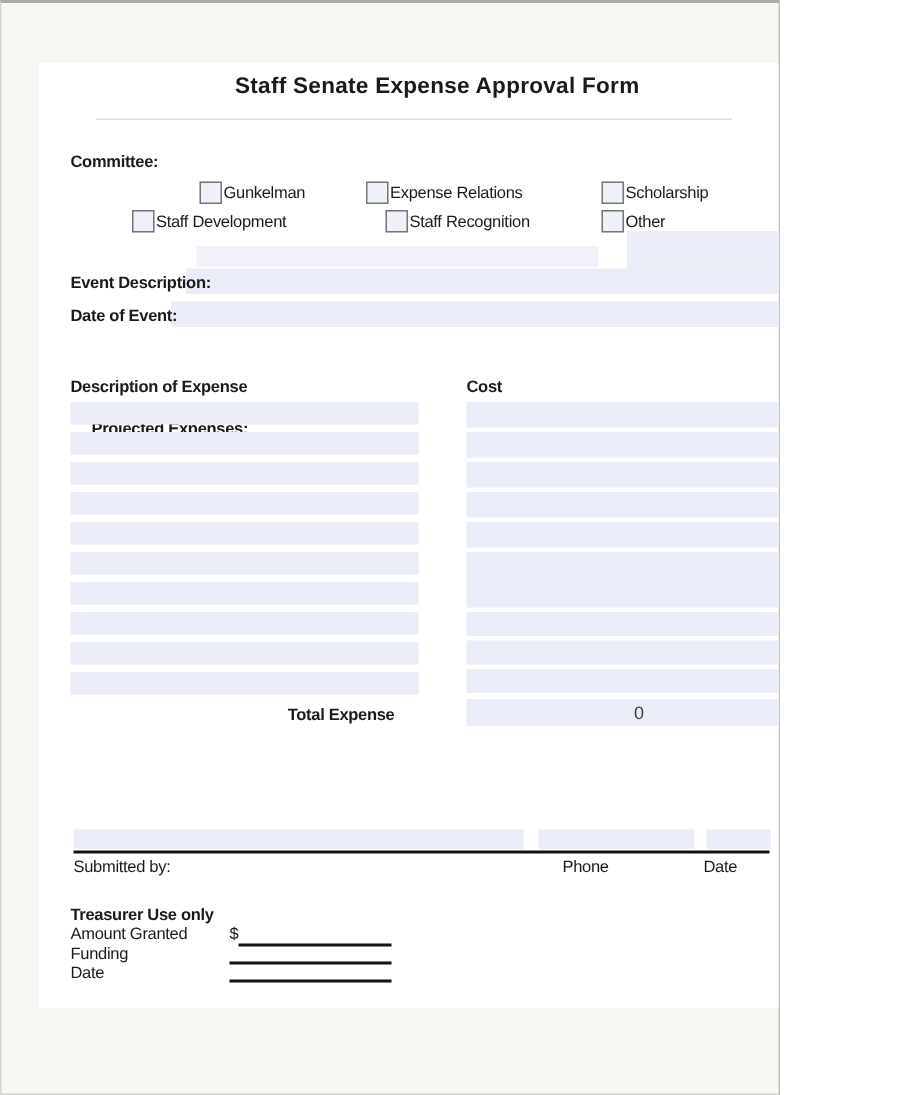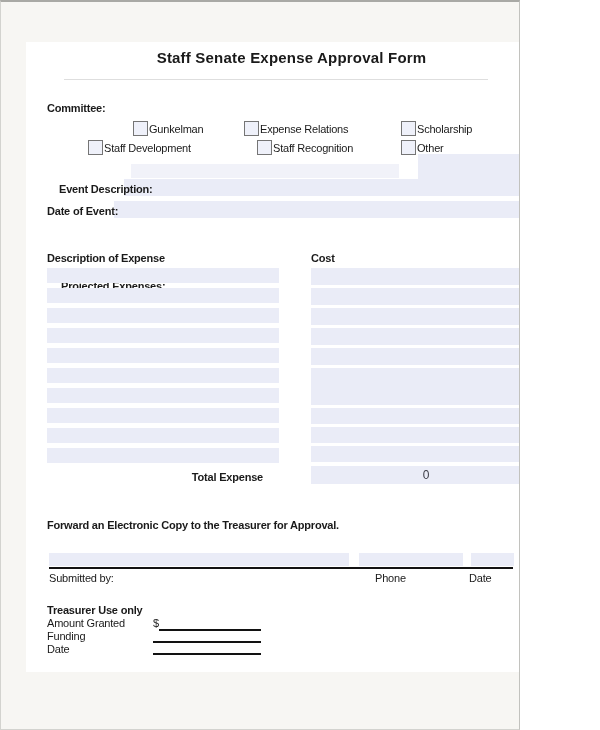--- a/index.html
+++ b/index.html
@@ -69,21 +69,21 @@
   </div>
   <div class="cb" style="left:400px; top:138px;justify-content:flex-end;">
     <span class="box"></span>
     <span class="txt">Other</span>
   </div>
 
   <div class="field-light" style="left:130px; top:162px; width:268px; height:14px;"></div>
   <div class="field" style="left:417px; top:152px; width:123px; height:25px;"></div>
 
   <div class="field" style="left:123px; top:177px; width:417px; height:17px;"></div>
-  <div class="lbl" style="left:46px; top:181px;margin-left:12px;">Event Description:</div>
+  <div class="lbl" style="left:46px; top:181px;">Event Description:</div>
 
   <div class="field" style="left:113px; top:199px; width:427px; height:17px;"></div>
   <div class="lbl" style="left:46px; top:203px;">Date of Event:</div>
 
   <div class="lbl" style="left:60px; top:230px;margin-top:48px;">Projected Expenses:</div>
   <div class="lbl" style="left:46px; top:250px;">Description of Expense</div>
   <div class="lbl" style="left:310px; top:250px;">Cost</div>
 
   <div class="row" style="left:46px; top:266px;  width:232px; height:15px;"></div>
   <div class="row" style="left:46px; top:286px;  width:232px; height:15px;"></div>
@@ -102,21 +102,20 @@
   <div class="row" style="left:310px; top:326px; width:230px; height:17px;"></div>
   <div class="row" style="left:310px; top:346px; width:230px; height:17px;"></div>
   <div class="row" style="left:310px; top:366px; width:230px; height:37px;"></div>
   <div class="row" style="left:310px; top:406px; width:230px; height:16px;"></div>
   <div class="row" style="left:310px; top:425px; width:230px; height:16px;"></div>
   <div class="row" style="left:310px; top:444px; width:230px; height:16px;"></div>
 
   <div class="total-lbl">Total Expense</div>
   <div class="total-cell">0</div>
 
-  <div class="lbl" style="left:46px; top:517px;">Forward an Electronic Copy to the Treasurer for Approval.</div>
 
   <div class="field" style="left:48px;  top:551px; width:300px; height:13px;"></div>
   <div class="field" style="left:358px; top:551px; width:104px; height:13px;"></div>
   <div class="field" style="left:470px; top:551px; width:43px;  height:13px;"></div>
   <div class="hline" style="left:48px; top:565px; width:464px; height:2px;"></div>
 
   <div class="lbl-n" style="left:48px;  top:570px;">Submitted by:</div>
   <div class="lbl-n" style="left:374px; top:570px;">Phone</div>
   <div class="lbl-n" style="left:468px; top:570px;">Date</div>
 

